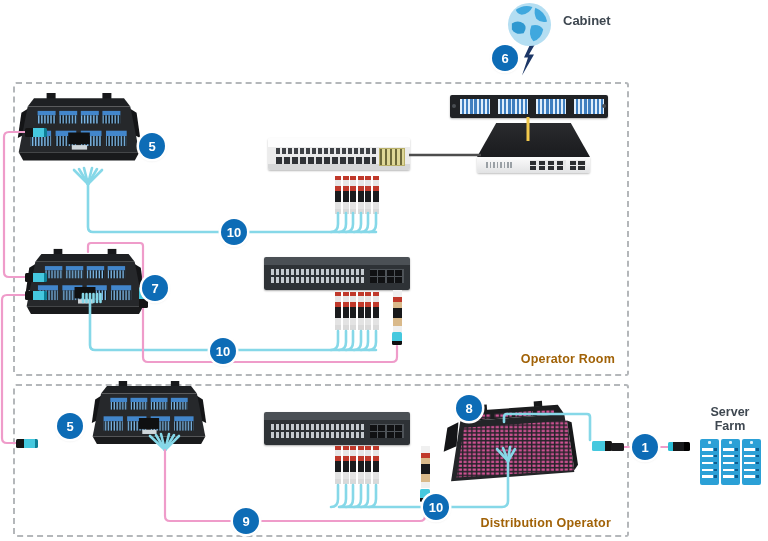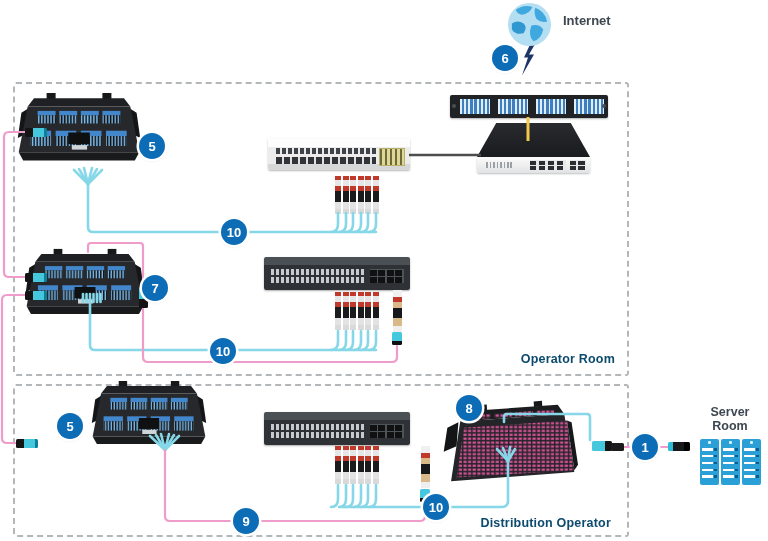--- a/index.html
+++ b/index.html
@@ -3,21 +3,21 @@
 <meta charset="utf-8">
 <style>
   html,body { margin:0; padding:0; background:#fff; }
   #canvas {
     position:relative; width:768px; height:541px; overflow:hidden;
     background:#fff; font-family:"Liberation Sans", sans-serif;
   }
 
   
   .room { position:absolute; border:2px dashed #b4b7ba; border-radius:3px; }
-  .room-label { position:absolute; font-size:12.5px; font-weight:600; color:#0c4a6e; letter-spacing:.2px; }
+  .room-label { position:absolute; font-size:12.5px; font-weight:600; color:#a16207; letter-spacing:.2px; }
 
   .lbl { position:absolute; font-size:13px; font-weight:600; color:#3e4750; }
 
   
   .badge {
     position:absolute; width:26px; height:26px; border-radius:50%;
     background:#0d6cb6; color:#fff; font-size:13px; font-weight:bold;
     display:flex; align-items:center; justify-content:center;
     box-shadow:0 0 0 2.5px #ffffff, 0 1px 3px rgba(0,0,0,.35);
     z-index:30;
@@ -150,21 +150,21 @@
 
   <div class="equip" style="left:506px; top:2px;">
     <svg width="47" height="45" viewBox="0 0 48 46">
       <circle cx="24" cy="23" r="22" fill="#b4def2"></circle>
       <path d="M10 8 Q18 2 27 5 Q24 12 16 13 Q11 12 10 8Z" fill="#3fa8de"></path>
       <path d="M30 6 Q40 10 42 20 Q36 22 31 17 Q28 11 30 6Z" fill="#3fa8de"></path>
       <path d="M6 22 Q12 18 18 22 Q22 26 18 32 Q10 34 6 28Z" fill="#2f98d0"></path>
       <path d="M26 24 Q34 22 38 28 Q36 38 28 40 Q22 34 26 24Z" fill="#3fa8de"></path>
     </svg>
   </div>
-  <div class="lbl" style="left:563px; top:13px;">Internet</div>
+  <div class="lbl" style="left:563px; top:13px;">Cabinet</div>
   <div class="equip" style="left:521px; top:42px; z-index:6;">
     <svg width="16" height="37" viewBox="0 0 16 36">
         <polygon points="10,0 3,15 7,15 1,33 13,12 8,12 15,0" fill="#1c3767"></polygon>
       </svg>
   </div>
 
   <div class="equip" style="left:16px; top:90px;">
     <svg width="126" height="85" viewBox="0 0 140 88">
         <use href="#fhd-panel"></use>
       </svg>
@@ -256,21 +256,21 @@
       <div class="xcv"></div>
       <div class="xcv"></div>
   </div>
 
   <div class="qcol" style="left:393px; top:290px;"></div>
   <div class="mpo-sm" style="left:392px; top:332px;"></div>
   <div class="qcol" style="left:421px; top:446px;"></div>
   <div class="mpo-sm" style="left:420px; top:489px;"></div>
 
   <div class="server-farm" style="left:695px; top:405px;">
-    <div class="sf-label">Server Room</div>
+    <div class="sf-label">Server Farm</div>
     <div class="racks">
       <div class="rack">
           <div class="tdot"></div>
         <div class="srow">
             <span class="bar"></span>
             <span class="dot"></span>
           </div>
           <div class="srow">
             <span class="bar"></span>
             <span class="dot"></span>

